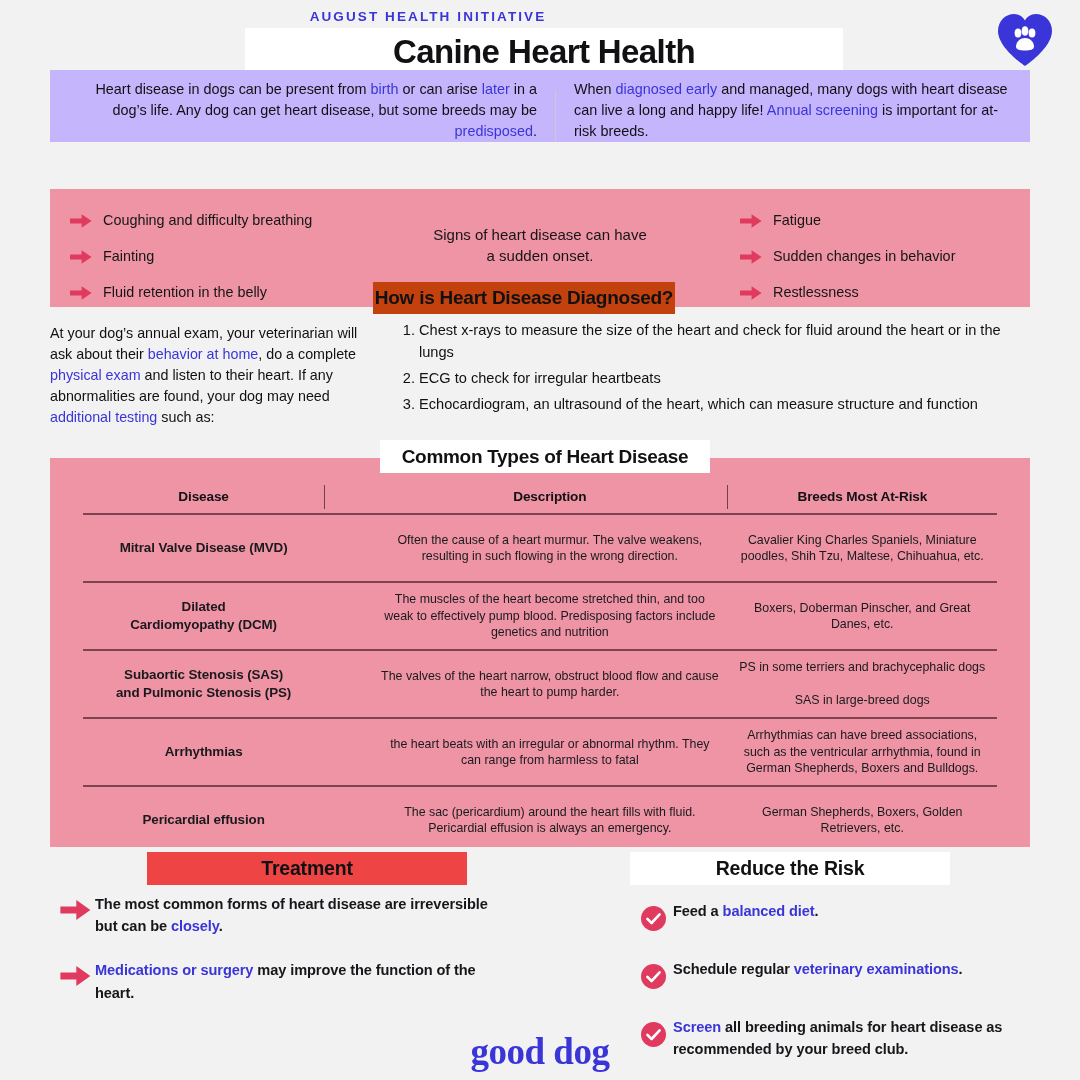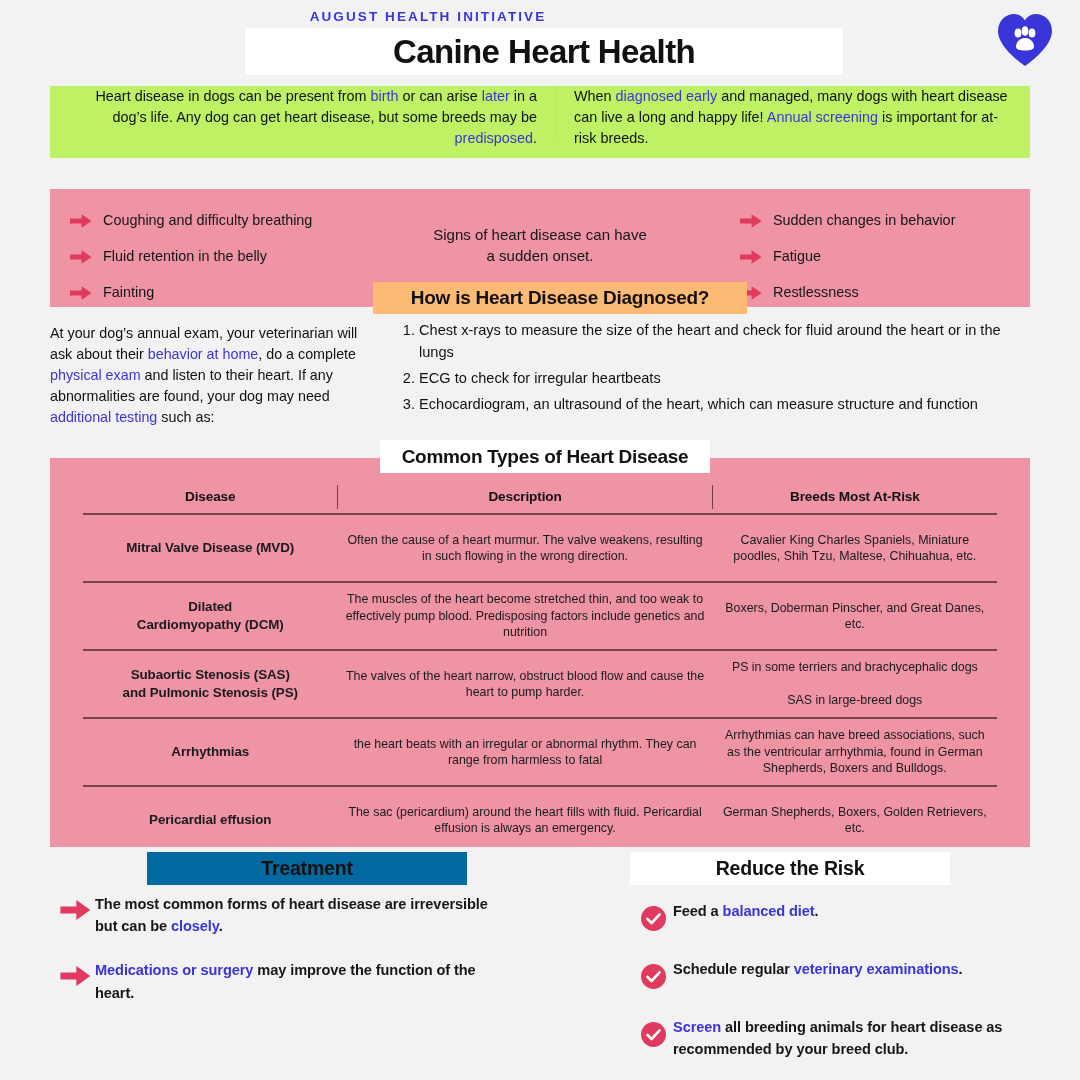--- a/index.html
+++ b/index.html
@@ -59,27 +59,27 @@
     position: absolute;
     top: 12px;
     left: 995px;
     width: 60px;
     height: 56px;
   }
 
   
   .intro {
     position: absolute;
-    top: 86px;
+    top: 70px;
     left: 50px;
     width: 980px;
     height: 72px;
-    background: #bef264;
-    display: flex;
-    align-items: flex-start;
+    background: #c4b5fd;
+    display: flex;
+    align-items: flex-end;
   }
   .intro-left {
     width: 505px;
     padding: 0 18px 0 20px;
     text-align: right;
     font-size: 14.4px;
     line-height: 1.45;
     font-weight: 500;
   }
   .intro-divider {
@@ -153,23 +153,23 @@
     font-size: 15px;
     font-weight: 500;
     line-height: 1.42;
     color: #151518;
   }
 
   .diag-title {
     position: absolute;
     top: 282px;
     left: 373px;
-    width: 374px;
+    width: 302px;
     height: 32px;
-    background: #fdba74;
+    background: #c2410c;
     display: flex;
     align-items: center;
     justify-content: center;
     font-size: 19px;
     font-weight: 900;
     letter-spacing: -0.25px;
   }
 
   
   .diag-left {
@@ -233,21 +233,21 @@
     align-items: center;
   }
   .th {
     font-size: 13.6px;
     font-weight: 900;
     text-align: center;
     color: #111114;
     letter-spacing: -0.15px;
   }
   .c1 { width: 255px; }
-  .c2 { width: 374px; }
+  .c2 { width: 374px; margin-left: 48px; }
   .c3 { width: 285px; }
   .vdiv {
     width: 1px;
     height: 24px;
     background: #6f4049;
   }
 
   .rule {
     height: 2px;
     background: #7b4450;
@@ -273,21 +273,21 @@
     letter-spacing: -0.1px;
   }
 
   
   .treat-title {
     position: absolute;
     top: 852px;
     left: 147px;
     width: 320px;
     height: 33px;
-    background: #0369a1;
+    background: #ef4444;
     display: flex;
     align-items: center;
     justify-content: center;
     font-size: 19.5px;
     font-weight: bold;
     letter-spacing: -0.2px;
   }
   .risk-title {
     position: absolute;
     top: 852px;
@@ -384,41 +384,41 @@
         <div class="sign-item">
           <svg class="arrow-ico" viewBox="0 0 22 16">
             <path d="M0 5.6 h11.6 V1.2 L21.6 8 l-10 6.8 V10.4 H0 Z" fill="#e03a5e"></path>
           </svg>
           <span class="sign-label">Coughing and difficulty breathing</span>
         </div>
         <div class="sign-item">
           <svg class="arrow-ico" viewBox="0 0 22 16">
             <path d="M0 5.6 h11.6 V1.2 L21.6 8 l-10 6.8 V10.4 H0 Z" fill="#e03a5e"></path>
           </svg>
-          <span class="sign-label">Fluid retention in the belly</span>
+          <span class="sign-label">Fainting</span>
         </div>
         <div class="sign-item">
           <svg class="arrow-ico" viewBox="0 0 22 16">
             <path d="M0 5.6 h11.6 V1.2 L21.6 8 l-10 6.8 V10.4 H0 Z" fill="#e03a5e"></path>
           </svg>
-          <span class="sign-label">Fainting</span>
+          <span class="sign-label">Fluid retention in the belly</span>
         </div>
       </div>
     <div class="signs-col right">
         <div class="sign-item">
           <svg class="arrow-ico" viewBox="0 0 22 16">
             <path d="M0 5.6 h11.6 V1.2 L21.6 8 l-10 6.8 V10.4 H0 Z" fill="#e03a5e"></path>
           </svg>
-          <span class="sign-label">Sudden changes in behavior</span>
+          <span class="sign-label">Fatigue</span>
         </div>
         <div class="sign-item">
           <svg class="arrow-ico" viewBox="0 0 22 16">
             <path d="M0 5.6 h11.6 V1.2 L21.6 8 l-10 6.8 V10.4 H0 Z" fill="#e03a5e"></path>
           </svg>
-          <span class="sign-label">Fatigue</span>
+          <span class="sign-label">Sudden changes in behavior</span>
         </div>
         <div class="sign-item">
           <svg class="arrow-ico" viewBox="0 0 22 16">
             <path d="M0 5.6 h11.6 V1.2 L21.6 8 l-10 6.8 V10.4 H0 Z" fill="#e03a5e"></path>
           </svg>
           <span class="sign-label">Restlessness</span>
         </div>
       </div>
   </div>
 
@@ -535,14 +535,15 @@
         <span class="bullet-ico">
           <svg class="check-ico" viewBox="0 0 25 25">
             <circle cx="12.5" cy="12.5" r="12.5" fill="#e03a5e"></circle>
             <path d="M6.4 12.8 L10.6 17 L18.6 8.4" stroke="#ffffff" stroke-width="2.6" fill="none" stroke-linecap="round" stroke-linejoin="round"></path>
           </svg>
         </span>
         <span class="bullet-txt"><span class="blue">Screen</span><span> all breeding animals for heart disease as recommended by your breed club.</span></span>
       </div>
     </div>
 
+  <div class="brand">good dog</div>
 
 </div>
 
 </body></html>

